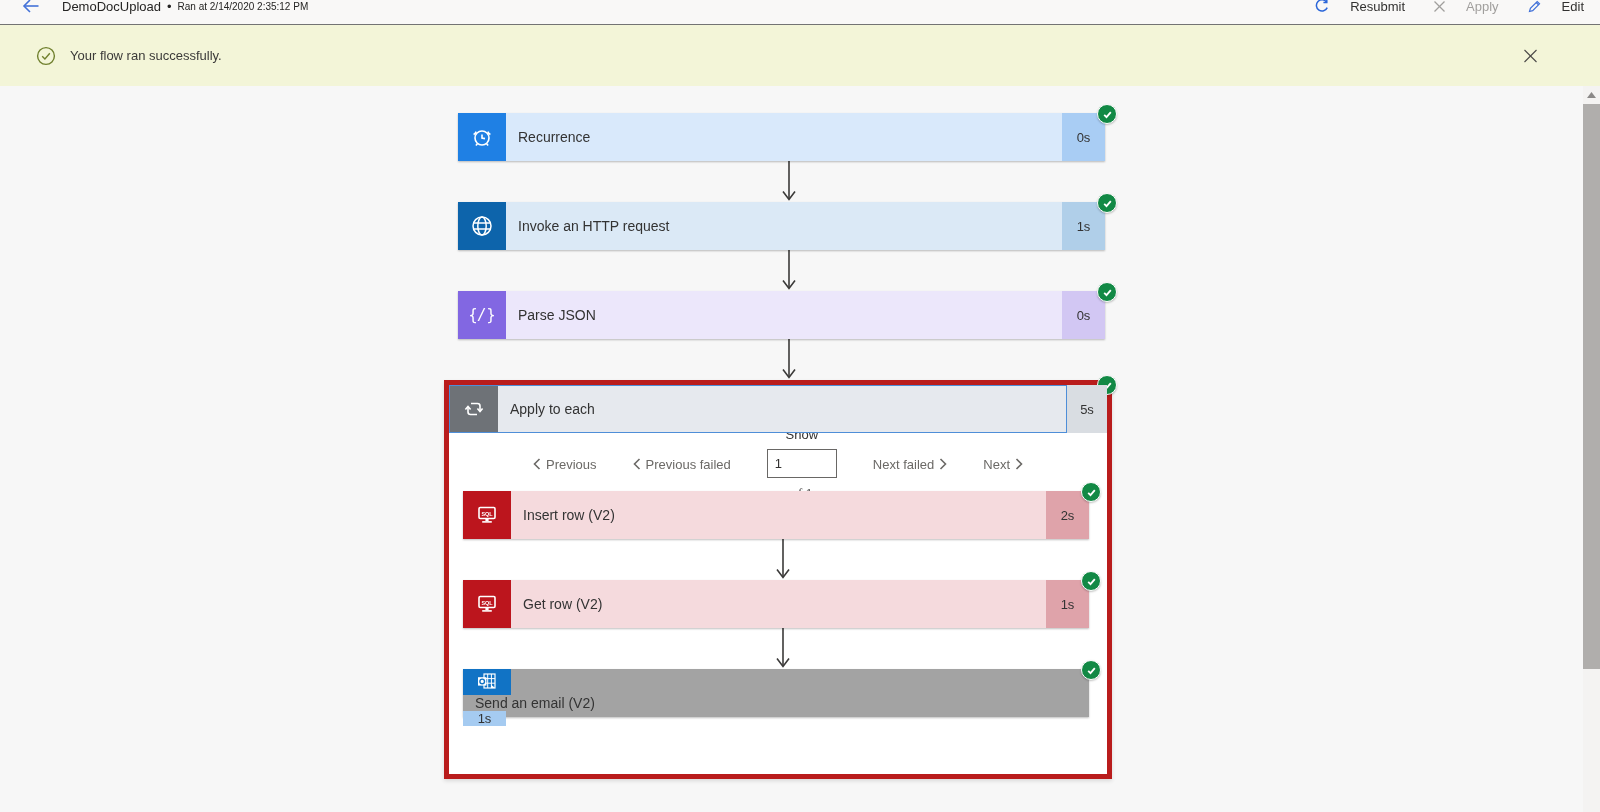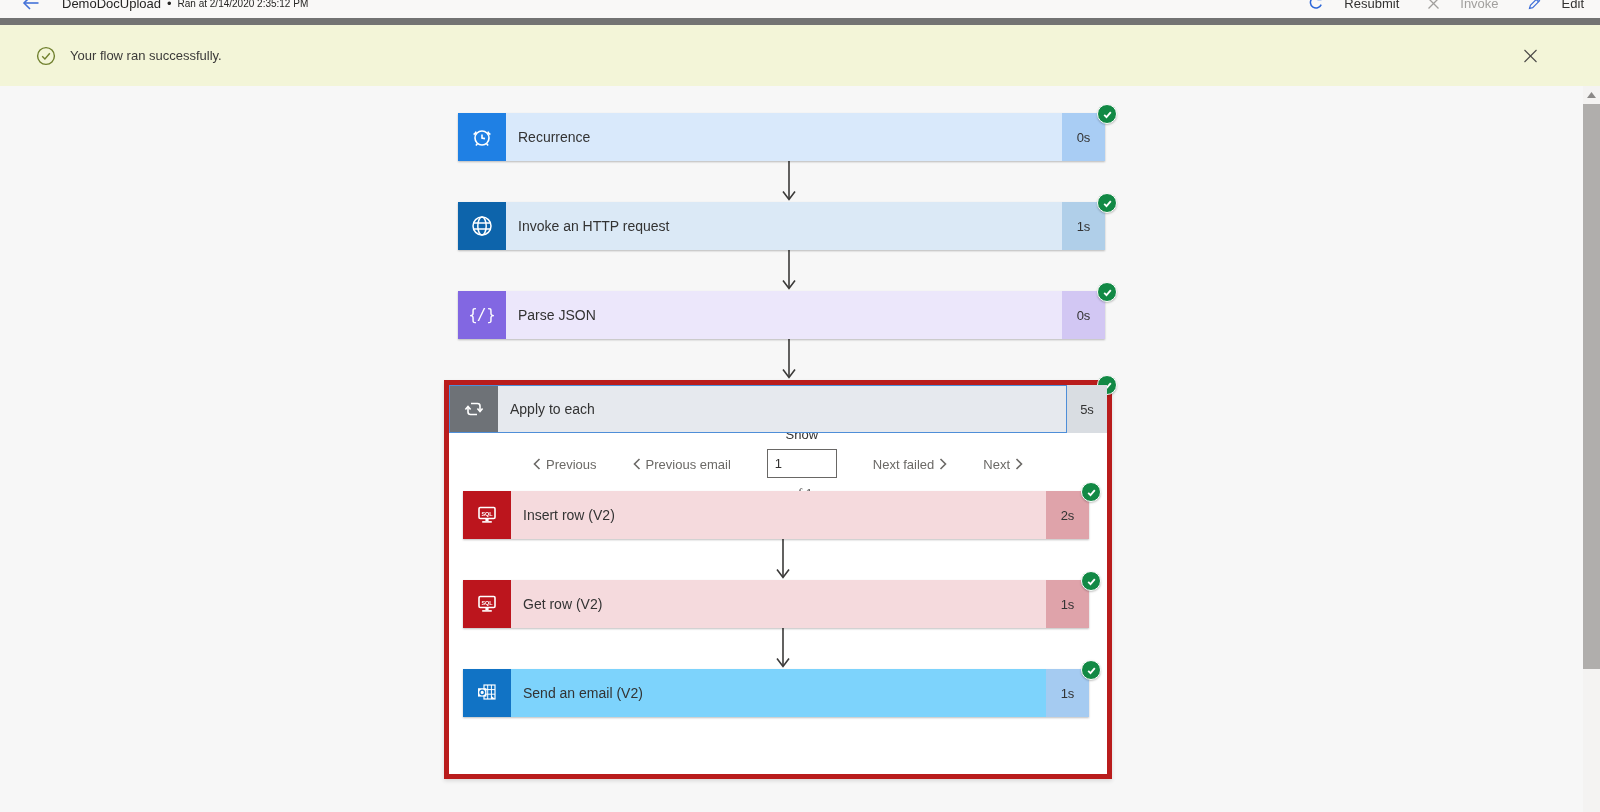--- a/index.html
+++ b/index.html
@@ -6,21 +6,21 @@
   html,body { margin:0; padding:0; }
   body {
     width:1600px; height:812px; overflow:hidden;
     background:#f7f7f7;
     font-family:"Liberation Sans", sans-serif;
     color:#323130;
   }
 
   
   .titlebar {
-    height:25px; background:#f9f8f7; border-bottom:7px solid #737373;
+    height:25px; background:#f9f8f7; border-bottom:1px solid #737373;
     display:flex; align-items:center; padding:0 16px 12px 22px;
   }
   .back-btn { background:none;border:none;padding:0;margin:0;cursor:pointer;display:flex;align-items:center; }
   .tb-title { margin-left:22px; font-size:13px; color:#252423; }
   .tb-sep   { margin:0 6px; font-size:13px; color:#252423; }
   .tb-sub   { font-size:10px; color:#252423; }
   .tb-actions { margin-left:auto; display:flex; align-items:center; gap:28px; }
   .tb-action { background:none;border:none;padding:0;display:flex;align-items:center;gap:20px;
                font-size:13px;color:#323130;cursor:pointer;font-family:inherit; }
   .tb-action.disabled { color:#a19f9d; cursor:default; }
@@ -57,21 +57,21 @@
   .n-rec  .nbadge{ background:#a9cdf4; }
   .n-http       { background:#dbe9f6;text-align:right; }
   .n-http .nicon{ background:#0d64ab; }
   .n-http .nbadge{ background:#b0cfe9; }
   .n-json       { background:#ece7fb; }
   .n-json .nicon{ background:#8267e2; }
   .n-json .nbadge{ background:#d2c7f3; }
   .n-sql        { background:#f5dadd; }
   .n-sql  .nicon{ background:#bc151d; }
   .n-sql  .nbadge{ background:#dfa3aa; }
-  .n-mail       { background:#7dd3fc; }
+  .n-mail       { background:#a3a3a3;flex-direction:column; }
   .n-mail .nicon{ background:#1173c5; }
   .n-mail .nbadge{ background:#a5cbf1; }
 
   
   .connector { height:41px; display:flex; justify-content:center; }
   .node.top + .connector, .flow > .connector { width:661px; margin-left:14px; }
   .scope .connector { width:640px; margin-left:14px; }
 
   
   .scope { margin-top:43px; width:668px; background:#ffffff; border:5px solid #b91c1c;
@@ -125,21 +125,21 @@
       </span>
       <span>Resubmit</span>
     </button>
     <button class="tb-action disabled">
       <span>
         <svg width="13" height="13" viewBox="0 0 13 13" stroke="#a19f9d" stroke-width="1.3">
           <line x1="1.5" y1="1.5" x2="11.5" y2="11.5"></line>
             <line x1="11.5" y1="1.5" x2="1.5" y2="11.5"></line>
         </svg>
       </span>
-      <span>Invoke</span>
+      <span>Apply</span>
     </button>
     <button class="tb-action">
       <span>
         <svg width="15" height="15" viewBox="0 0 15 15" fill="none" stroke="#3f6fd8" stroke-width="1.2">
           <path d="M2.5 12.5 L3.4 9.3 L10.2 2.5 L12.5 4.8 L5.7 11.6 Z"></path>
           <line x1="9.2" y1="3.5" x2="11.5" y2="5.8"></line>
         </svg>
       </span>
       <span>Edit</span>
     </button>
@@ -268,21 +268,21 @@
               </svg>
           </span>
           <span>Previous</span>
         </button>
         <button class="pager-link">
           <span>
             <svg width="8" height="12" viewBox="0 0 8 12" fill="none" stroke="currentColor" stroke-width="1.6">
                 <polyline points="6.5,1 1.5,6 6.5,11"></polyline>
               </svg>
           </span>
-          <span>Previous email</span>
+          <span>Previous failed</span>
         </button>
         <span class="pager-show">
           <span>Show</span>
           <input class="pager-input" type="text" value="1" style="">
           <span class="pager-of">of 1</span>
         </span>
         <button class="pager-link">
           <span>Next failed</span>
           <span>
             <svg width="8" height="12" viewBox="0 0 8 12" fill="none" stroke="currentColor" stroke-width="1.6">

